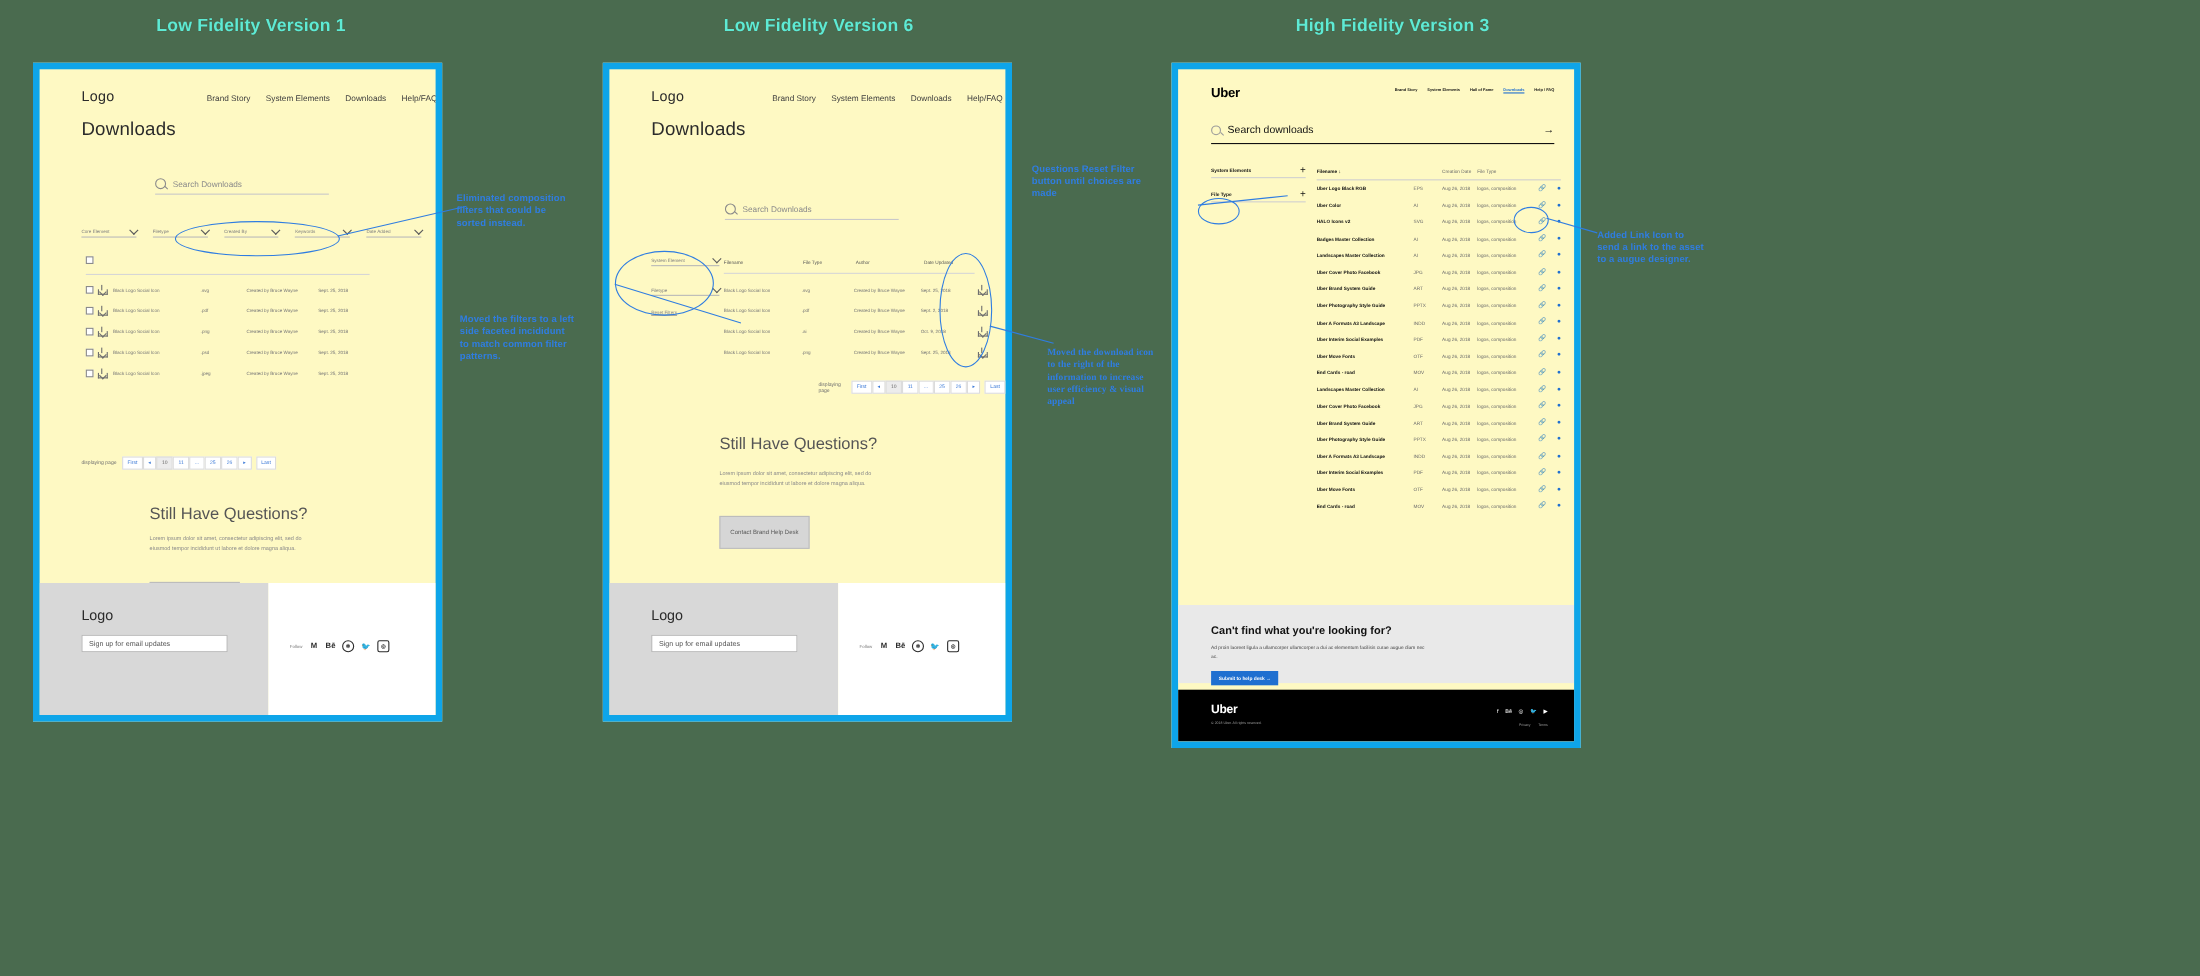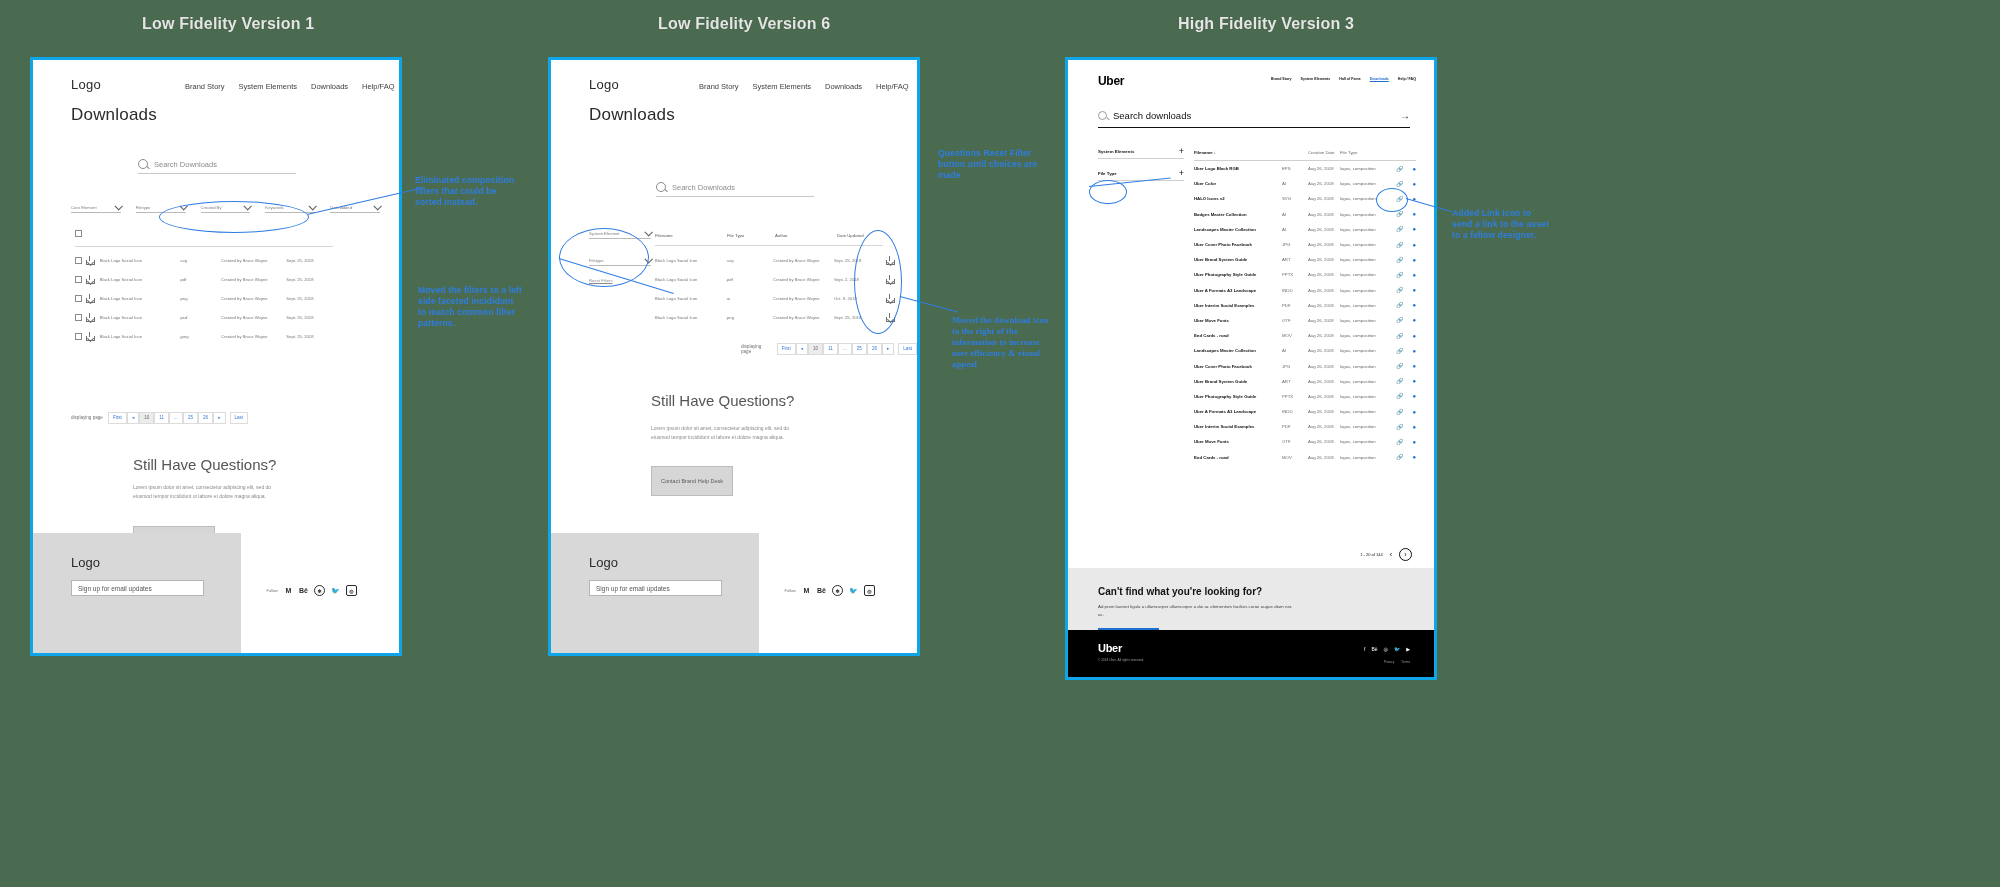--- a/index.html
+++ b/index.html
@@ -8,26 +8,26 @@
     background:#4a6b4f;
     font-family:"Liberation Sans", sans-serif;
     overflow:hidden;
     position:relative;
   }
   .stage{position:absolute;inset:0;}
 
   
   .sec-title{
     position:absolute;font-size:16px;font-weight:700;
-    color:#e5e5e5;letter-spacing:.2px;white-space:nowrap;
+    color:#5eead4;letter-spacing:.2px;white-space:nowrap;
     text-shadow:0 0 1px rgba(0,0,0,.25);
   }
 
   
-  .frame{position:absolute;background:#ffffff;border:3px solid #0ea5e9;box-sizing:border-box;overflow:hidden;}
+  .frame{position:absolute;background:#fef9c3;border:6px solid #0ea5e9;box-sizing:border-box;overflow:hidden;}
   #frame1{left:30px;top:57px;width:372px;height:599px;}
   #frame2{left:548px;top:57px;width:372px;height:599px;}
   #frame3{left:1065px;top:57px;width:372px;height:623px;}
   .logo-word{font-size:13px;color:#2b2b2b;font-weight:400;letter-spacing:.3px;}
   .nav{position:absolute;display:flex;gap:14px;font-size:7.5px;color:#3d3d3d;}
   .nav span{white-space:nowrap;}
   .page-h1{position:absolute;font-size:17px;color:#2b2b2b;font-weight:400;letter-spacing:.2px;}
 
   .search-row{position:absolute;display:flex;align-items:center;gap:6px;border-bottom:1px solid #c9c9c9;padding-bottom:4px;}
   .search-row .mag{width:8px;height:8px;border:1.2px solid #8b8b8b;border-radius:50%;position:relative;display:inline-block;}
@@ -616,21 +616,21 @@
           </div>
         </div>
     </div>
 
     <div class="hf-pager" style="top:488px;">
       <span>1 - 20 of 144</span>
       <span class="ar">‹</span>
       <span class="ar" style="border:1px solid #111;border-radius:50%;width:11px;height:11px;display:inline-flex;align-items:center;justify-content:center;">›</span>
     </div>
 
-    <div class="hf-cta" style="top:508px;height:71px;padding:18px 0 0 30px;box-sizing:border-box;">
+    <div class="hf-cta" style="top:487px;height:71px;padding:18px 0 0 30px;box-sizing:border-box;">
       <h3>Can't find what you're looking for?</h3>
       <p>Ad proin laoreet ligula a ullamcorper ullamcorper a dui ac elementum facilisis curae augue diam nec ac.</p>
       <span class="btn">Submit to help desk →</span>
     </div>
 
     <div class="hf-foot">
       <div class="ul">Uber</div>
       <div class="cp">© 2018 Uber. All rights reserved.</div>
       <div class="socs">
         <span>f</span>
@@ -657,15 +657,15 @@
   <div class="ell" style="left:1089px;top:180px;width:36px;height:22px;"></div>
   <div class="ln" style="left:1089px;top:186px;width:82px;transform:rotate(-6deg);"></div>
   <div class="anno" style="left:938px;top:148px;width:104px;">Questions Reset Filter button until choices are made</div>
 
   <div class="ell" style="left:854px;top:230px;width:46px;height:102px;"></div>
   <div class="ln" style="left:900px;top:296px;width:60px;transform:rotate(15deg);"></div>
   <div class="anno" style="left:952px;top:315px;width:104px;font-family:Liberation Serif, serif;">Moved the download icon to the right of the information to increase user efficiency &amp; visual appeal</div>
 
   <div class="ell" style="left:1376px;top:188px;width:30px;height:22px;"></div>
   <div class="ln" style="left:1406px;top:198px;width:48px;transform:rotate(16deg);"></div>
-  <div class="anno" style="left:1452px;top:208px;width:100px;">Added Link Icon to send a link to the asset to a fellow designer.</div>
+  <div class="anno" style="left:1452px;top:208px;width:100px;">Added Link Icon to send a link to the asset to a augue designer.</div>
 
 </div>
 
 </body></html>

